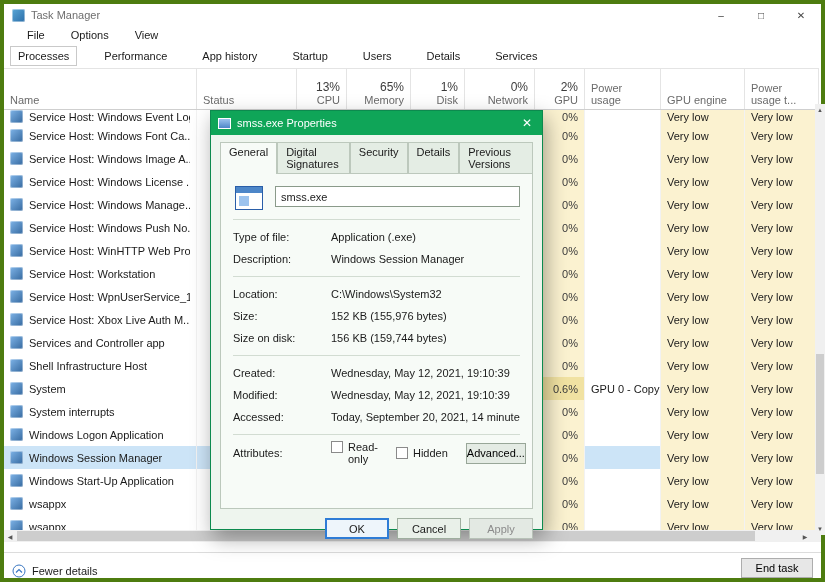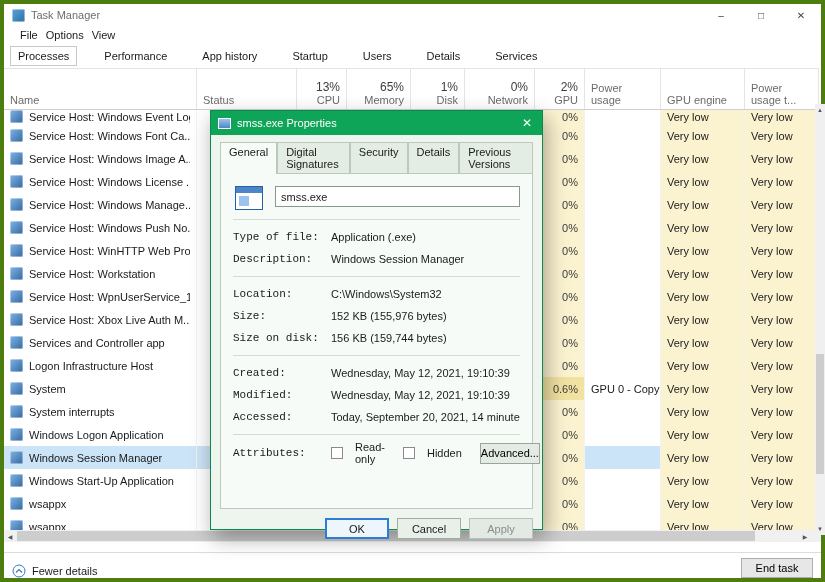--- a/index.html
+++ b/index.html
@@ -9,21 +9,21 @@
   .window { position:absolute; inset:0; background:#fff; border:4px solid #4d7c0f; display:flex; flex-direction:column; }
 
   
   .titlebar { height:22px; display:flex; align-items:center; padding-left:8px; gap:6px; flex:none; }
   .appicon { width:13px; height:13px; border-radius:2px; background:linear-gradient(135deg,#58a6d6,#2c6ea8); box-shadow:inset 0 0 0 1px rgba(255,255,255,.45); }
   .wtitle { color:#6e6e6e; font-size:11px; }
   .winbtns { margin-left:auto; display:flex; height:100%; }
   .winbtn { width:40px; height:100%; display:flex; align-items:center; justify-content:center; color:#444; font-size:10px; cursor:default; }
 
   
-  .menubar { height:18px; display:flex; align-items:center; gap:8px; padding-left:16px; flex:none; }
+  .menubar { height:18px; display:flex; align-items:center; gap:26px; padding-left:23px; flex:none; }
   .menu-item { color:#1a1a1a; }
 
   
   .tabbar { height:24px; display:flex; align-items:center; padding-left:6px; gap:19px; flex:none; }
   .tab { padding:3px 7px; color:#1a1a1a; border:1px solid transparent; }
   .tab.sel { border:1px solid #c9c9c9; background:#fff; }
 
   
   .cols { display:grid; grid-template-columns:193px 100px 50px 64px 54px 70px 50px 76px 84px 74px; width:815px; }
 
@@ -78,24 +78,24 @@
   .dtab { font-size:11px; padding:3px 8px 3px 8px; border:1px solid #bcc8bc; border-bottom:none; background:#e4ede4; color:#1a1a1a; position:relative; }
   .dtab.sel { background:#f7fbf7; z-index:2; margin-bottom:-1px; padding-bottom:5px; }
   .dpanel { margin:0 9px; border:1px solid #bcc8bc; background:#f7fbf7; height:336px; padding:10px 12px; flex:none; position:relative; z-index:1; }
   .filerow { display:flex; align-items:flex-start; gap:12px; margin:2px 0 9px 2px; }
   .fileicon { width:28px; height:24px; border:1px solid #2a5ea8; background:#fff; position:relative; flex:none; }
   .fileicon::before { content:""; position:absolute; left:0; right:0; top:0; height:6px; background:#4d86c8; }
   .fileicon::after { content:""; position:absolute; left:3px; top:9px; width:10px; height:10px; background:#9cc3ee; }
   .fname-input { flex:1; height:21px; border:1px solid #8a9a8a; background:#fff; font-family:"Liberation Sans",sans-serif; font-size:11px; padding:0 5px; color:#1a1a1a; }
   .dsep { height:1px; background:#d2dcd2; margin:6px 0; }
   .frow { display:flex; align-items:center; min-height:22px; font-size:11px; }
-  .flabel { width:98px; flex:none; color:#1a1a1a;font-family:Liberation Mono, monospace; }
+  .flabel { width:98px; flex:none; color:#1a1a1a; }
   .fvalue { color:#1a1a1a; white-space:nowrap; overflow:hidden; }
   .attrrow { display:flex; align-items:center; margin-top:6px; min-height:24px; }
-  .chk { display:flex; align-items:center; gap:12px; margin-right:18px; }
+  .chk { display:flex; gap:5px; margin-right:18px; }
   .chkbox { width:12px; height:12px; background:#fff; border:1px solid #8a8a8a; flex:none; }
   .advbtn { margin-left:auto; width:74px; height:21px; background:#e4ebe4; border:1px solid #98a698; font-family:"Liberation Sans",sans-serif; font-size:11px; }
   .dbuttons { display:flex; justify-content:flex-end; gap:8px; padding:9px 9px 0 0; }
   .dbtn { width:64px; height:21px; background:#e9f0e9; border:1px solid #9fae9f; font-family:"Liberation Sans",sans-serif; font-size:11px; color:#1a1a1a; }
   .dbtn.ok { border:1px solid #2e7cd6; box-shadow:0 0 0 1px #2e7cd6 inset; background:#eef5fb; }
   .dbtn.apply { color:#8b8b8b; background:#e3e9e3; border-color:#b8c2b8; }
 </style>
 </head>
 <body>
 
@@ -327,21 +327,21 @@
         <div class="cell num"></div>
         <div class="cell num"></div>
         <div class="cell num heat">0%</div>
         <div class="cell"></div>
         <div class="cell heat">Very low</div>
         <div class="cell heat">Very low</div>
       </div>
       <div class="prow cols">
         <div class="cell name-cell">
           <span class="picon"></span>
-          <span class="pname">Logon Infrastructure Host</span>
+          <span class="pname">Shell Infrastructure Host</span>
         </div>
         <div class="cell"></div>
         <div class="cell num"></div>
         <div class="cell num"></div>
         <div class="cell num"></div>
         <div class="cell num"></div>
         <div class="cell num heat">0%</div>
         <div class="cell"></div>
         <div class="cell heat">Very low</div>
         <div class="cell heat">Very low</div>

